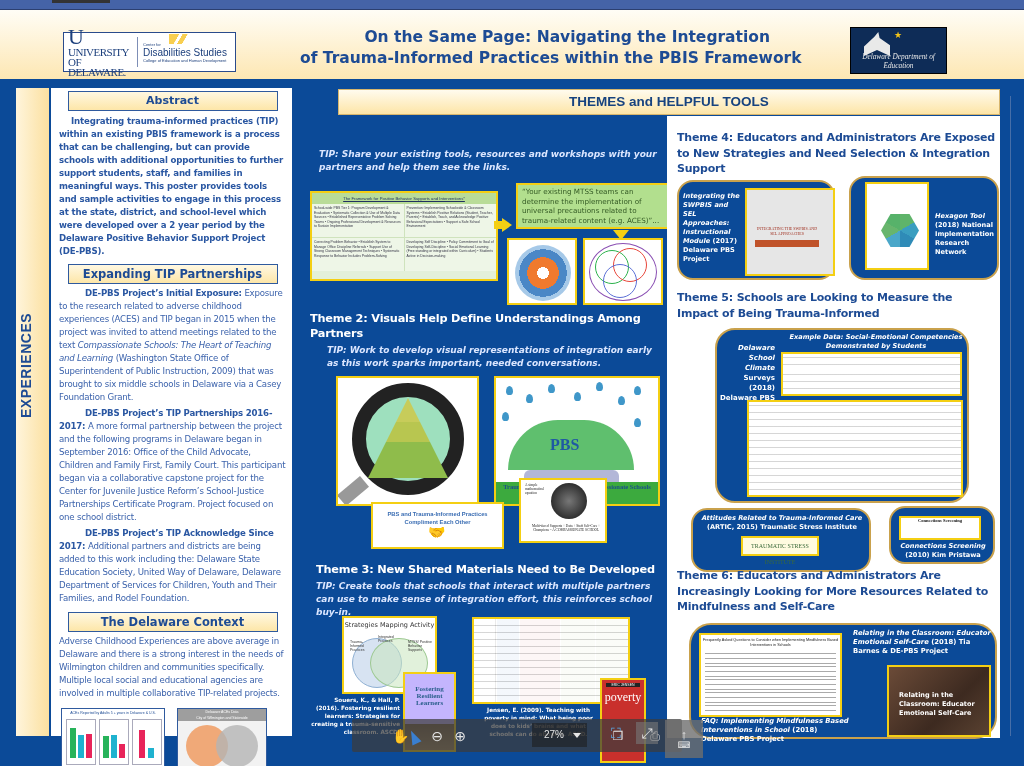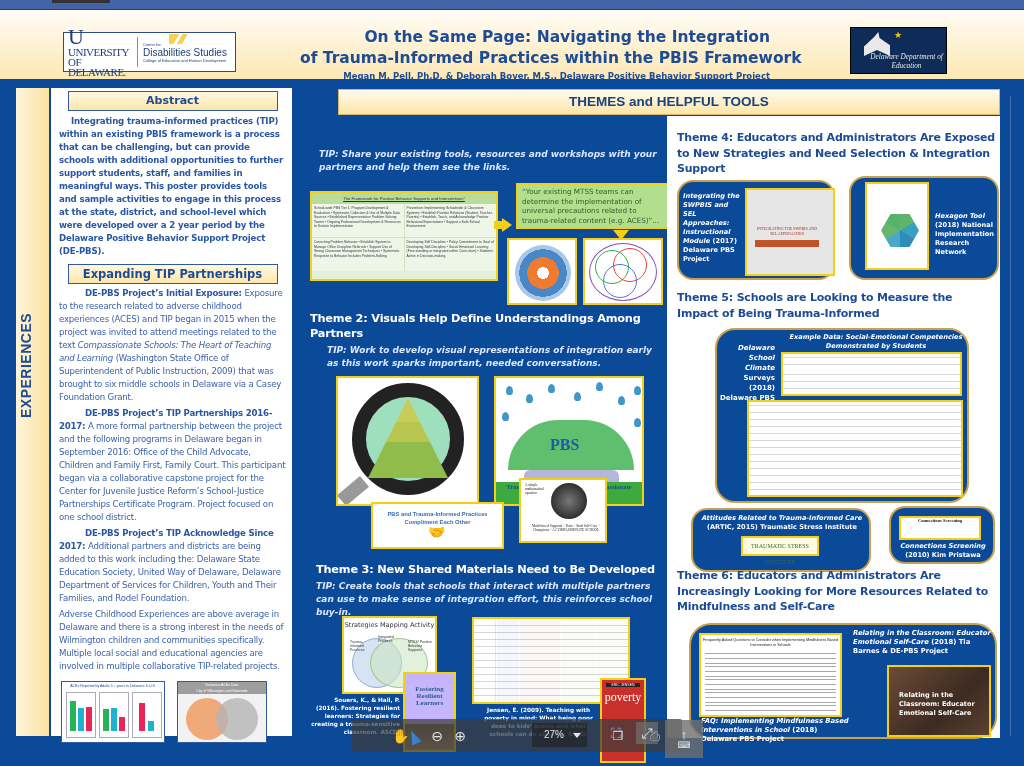--- a/index.html
+++ b/index.html
@@ -18,21 +18,21 @@
   .cds .small { font-size: 4px; display: block; }
   .cds .main { font-size: 10px; display: block; }
   .cds .sub { font-size: 4px; display: block; }
   .cds .wing { position: absolute; left: 26px; top: -8px; width: 28px; height: 10px; background: linear-gradient(120deg, #f7c325 30%, transparent 31%, transparent 40%, #f7c325 41%, #f7c325 55%, transparent 56%); opacity: 0.8; }
   .title-block { position: absolute; left: 300px; top: 17px; width: 470px; text-align: right; color: #1d4b94; }
   .title-line { font-family: "DejaVu Sans", sans-serif; font-weight: bold; font-size: 15.5px; line-height: 21px; white-space: nowrap; }
   .authors { font-family: "DejaVu Sans", sans-serif; font-weight: bold; font-size: 8.5px; line-height: 12px; margin-top: 1px; }
   .doe-logo { position: absolute; left: 850px; top: 17px; width: 97px; height: 47px; background: #0e2c57; border: 1px solid #000; }
   .doe-logo .book { position: absolute; left: 13px; top: 4px; width: 26px; height: 24px; background: #e9e9e9; clip-path: polygon(0 60%, 40% 20%, 55% 0, 60% 25%, 100% 55%, 100% 100%, 50% 75%, 0 100%); }
   .doe-logo .star { position: absolute; left: 43px; top: 2px; color: #f5c518; font-size: 9px; }
-  .doe-logo .txt { position: absolute; left: 8px; bottom: 3px; width: 100%; text-align: center; font-family: "Liberation Serif", serif; font-style: italic; color: #e8e8e8; font-size: 7.3px; }
+  .doe-logo .txt { position: absolute; left: 0; bottom: 3px; width: 100%; text-align: center; font-family: "Liberation Serif", serif; font-style: italic; color: #e8e8e8; font-size: 7.3px; }
 
   
   .leftcol { position: absolute; left: 16px; top: 88px; width: 276px; height: 648px; background: #fff; }
   .left-rail { position: absolute; left: 0; top: 0; width: 33px; height: 100%; background: linear-gradient(90deg, #fff5dc, #fbe0a0); }
   .rail-label { position: absolute; left: 2px; top: 330px; transform: rotate(-90deg); transform-origin: left top; color: #1d4b94; font-weight: bold; font-size: 14px; letter-spacing: 0.5px; white-space: nowrap; }
   .left-body { position: absolute; left: 33px; top: 0; width: 243px; height: 100%; border-left: 2px solid #0b4a98; padding: 0 6px 0 8px; }
   .sec-heading { margin: 0 auto; background: linear-gradient(#fff8e2, #fde6a8); border: 1px solid #2f5a9e; color: #1d4b94; font-weight: bold; text-align: center; font-family: "DejaVu Sans", sans-serif; }
   .h-abstract { width: 210px; height: 20px; font-size: 11px; line-height: 18px; margin-top: 3px; }
   .abstract-text { color: #2a57a2; font-weight: bold; font-size: 8.6px; line-height: 13px; margin-top: 4px; text-indent: 12px; font-family: "DejaVu Sans", sans-serif; letter-spacing: -0.15px; }
   .h-expanding { width: 210px; height: 20px; font-size: 11.5px; line-height: 18px; margin-top: 6px; }
@@ -70,21 +70,21 @@
   .mtss-wheel { position: absolute; left: 207px; top: 152px; width: 70px; height: 67px; background: #fff; border: 2px solid #f4cf13; overflow: hidden; }
   .mtss-wheel .ring { position: absolute; left: 6px; top: 5px; width: 56px; height: 56px; border-radius: 50%; background: radial-gradient(circle, #fff 0 15%, #f07a2e 15% 40%, #4a87c6 40% 60%, #a6c9e8 60% 100%); }
   .venn-fig { position: absolute; left: 283px; top: 152px; width: 80px; height: 67px; background: #fff; border: 2px solid #f4cf13; overflow: hidden; }
   .venn-fig .v { position: absolute; border-radius: 50%; border: 1.5px solid; }
   .t2h { position: absolute; left: 10px; top: 193px; width: 350px; }
   .t2tip { position: absolute; left: 27px; top: 231px; width: 335px; }
   .tip-pyramid { position: absolute; left: 36px; top: 259px; width: 143px; height: 130px; background: #fff; border: 2px solid #f4cf13; overflow: hidden; }
   .tip-pyramid .lens { position: absolute; left: 14px; top: 5px; width: 112px; height: 112px; border-radius: 50%; border: 14px solid #222; background: #9ee0be; }
   .tip-pyramid .tri { position: absolute; left: 30px; top: 20px; width: 80px; height: 80px; background: linear-gradient(#c7cc5a 0 30%, #b8c650 30% 55%, #8fbc4b 55%); clip-path: polygon(50% 0, 100% 100%, 0 100%); }
   .tip-pyramid .handle { position: absolute; left: 0; top: 106px; width: 30px; height: 14px; background: #999; transform: rotate(-40deg); }
-  .umbrella { position: absolute; left: 194px; top: 259px; width: 150px; height: 130px; background: #fff; border: 2px solid #f4cf13; overflow: hidden; }
+  .umbrella { position: absolute; left: 194px; top: 259px; width: 166px; height: 130px; background: #fff; border: 2px solid #f4cf13; overflow: hidden; }
   .umbrella .drop { position: absolute; width: 7px; height: 9px; background: #3f97c9; border-radius: 50% 50% 50% 50% / 60% 60% 40% 40%; }
   .umbrella .canopy { position: absolute; left: 12px; top: 42px; width: 126px; height: 50px; background: #5fbf6e; border-radius: 63px 63px 0 0; }
   .umbrella .pbs { position: absolute; left: 54px; top: 58px; font-family: "Liberation Serif", serif; font-weight: bold; color: #1f5aa3; font-size: 16px; }
   .umbrella .people { position: absolute; left: 28px; top: 92px; width: 95px; height: 14px; background: #b3b7d8; border-radius: 6px 6px 0 0; }
   .umbrella .grass { position: absolute; left: 0; bottom: 0; width: 100%; height: 22px; background: #3caa3e; color: #1b4f8a; font-size: 6.5px; font-weight: bold; text-align: center; line-height: 10px; font-family: "Liberation Serif", serif; }
   .complement { position: absolute; left: 71px; top: 503px; width: 133px; height: 47px; background: #fff; border: 2px solid #f4cf13; }
   .complement .txt { color: #3a6db3; font-size: 5.8px; font-weight: bold; text-align: center; margin-top: 6px; line-height: 8px; }
   .complement .hands { text-align: center; color: #6b9ac8; font-size: 14px; line-height: 12px; }
   .tree-fig { position: absolute; left: 219px; top: 477px; width: 88px; height: 65px; background: #fff; border: 2px solid #f4cf13; }
   .tree-fig .tlabel { position: absolute; left: 4px; top: 3px; font-family: "Liberation Serif", serif; font-size: 3.5px; color: #222; width: 22px; }
@@ -162,21 +162,20 @@
       <div class="cds">
         <div class="wing"></div>
         <span class="small">Center for</span>
         <span class="main">Disabilities Studies</span>
         <span class="sub">College of Education and Human Development</span>
       </div>
     </div>
     <div class="title-block">
       <div class="title-line">On the Same Page: Navigating the Integration</div>
       <div class="title-line">of Trauma-Informed Practices within the PBIS Framework</div>
-      <div class="authors">Megan M. Pell, Ph.D. &amp; Deborah Boyer, M.S., Delaware Positive Behavior Support Project</div>
     </div>
     <div class="doe-logo">
       <div class="book"></div>
       <div class="star">★</div>
       <div class="txt">Delaware Department of Education</div>
     </div>
   </div>
 
   <div class="leftcol">
     <div class="left-rail">
@@ -188,20 +187,21 @@
       <div class="sec-heading h-expanding">Expanding TIP Partnerships</div>
       <div class="ptext">
         <b>DE-PBS Project’s Initial Exposure:</b><span> Exposure to the research related to adverse childhood experiences (ACES) and TIP began in 2015 when the project was invited to attend meetings related to the text </span><i>Compassionate Schools: The Heart of Teaching and Learning</i><span> (Washington State Office of Superintendent of Public Instruction, 2009) that was brought to six middle schools in Delaware via a Casey Foundation Grant.</span>
       </div>
       <div class="ptext">
         <b>DE-PBS Project’s TIP Partnerships 2016-2017:</b><span> A more formal partnership between the project and the following programs in Delaware began in September 2016: Office of the Child Advocate, Children and Family First, Family Court. This participant began via a collaborative capstone project for the Center for Juvenile Justice Reform’s School-Justice Partnerships Certificate Program. Project focused on one school district.</span>
       </div>
       <div class="ptext">
         <b>DE-PBS Project’s TIP Acknowledge Since 2017:</b><span> Additional partners and districts are being added to this work including the: Delaware State Education Society, United Way of Delaware, Delaware Department of Services for Children, Youth and Their Families, and Rodel Foundation.</span>
       </div>
+      <div class="sec-heading h-context">The Delaware Context</div>
       <div class="ptext">Adverse Childhood Experiences are above average in Delaware and there is a strong interest in the needs of Wilmington children and communities specifically. Multiple local social and educational agencies are involved in multiple collaborative TIP-related projects.</div>
       <div class="context-figs">
         <div class="fig-aces-bar">
           <div class="ftitle">ACEs Reported by Adults 5 + years in Delaware &amp; U.S.</div>
           <div class="panel" style="left:4px">
             <div class="bar" style="left:3px;height:30px;background:#27b35a"></div>
             <div class="bar" style="left:11px;height:23px;background:#1fb2cf"></div>
             <div class="bar" style="left:19px;height:24px;background:#e8245a"></div>
           </div>
           <div class="panel" style="left:37px">

